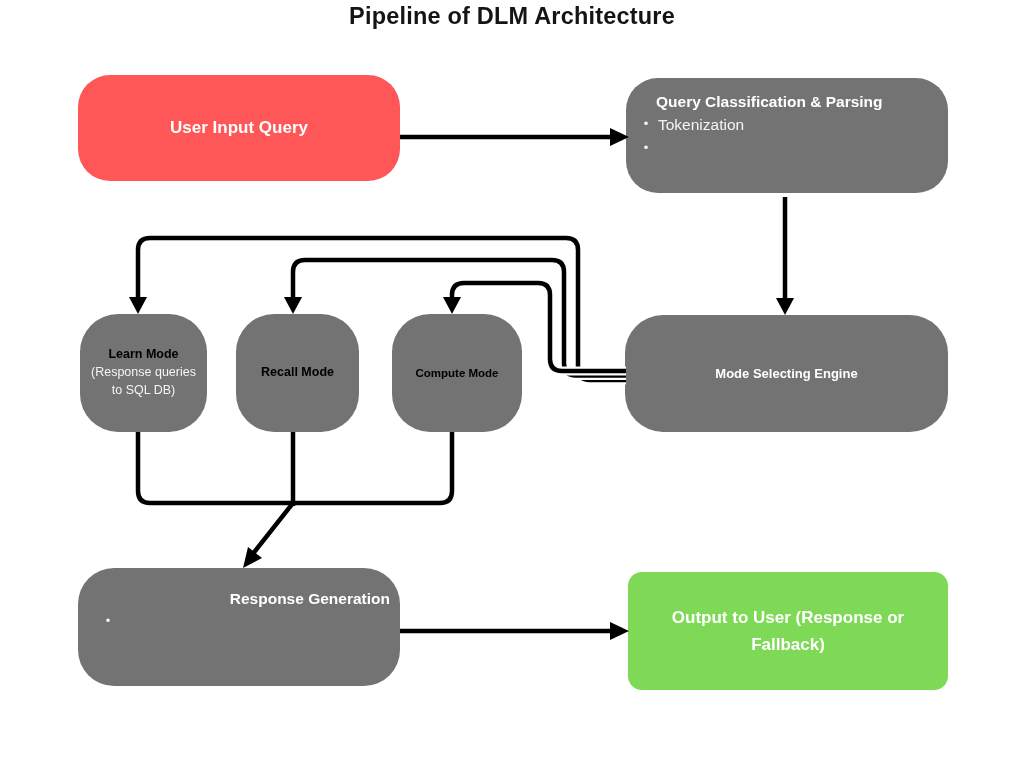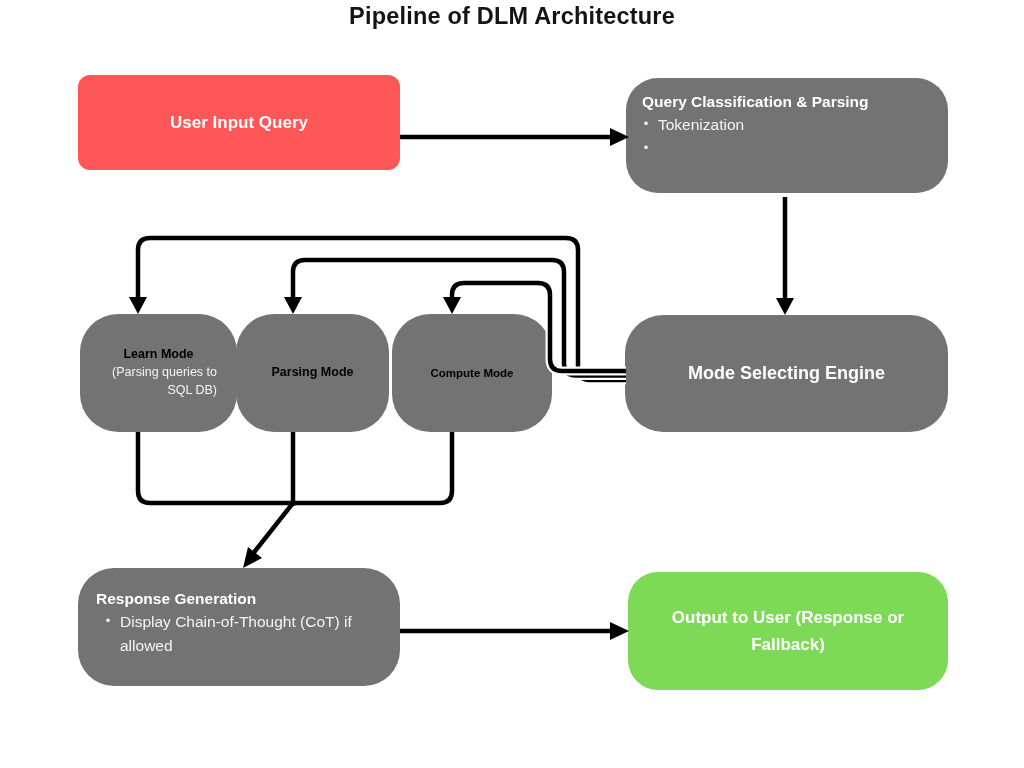--- a/index.html
+++ b/index.html
@@ -9,112 +9,111 @@
     font-family:"Liberation Sans","DejaVu Sans",sans-serif;
   }
   .title{
     position:absolute;top:3px;left:0;width:1024px;text-align:center;
     font-size:23.5px;font-weight:700;color:#141414;letter-spacing:.2px;
   }
   .node{position:absolute;box-sizing:border-box;color:#ffffff;}
   .flex-center{display:flex;align-items:center;justify-content:center;text-align:center;}
 
   #user-input{
-    left:78px;top:75px;width:322px;height:95px;border-radius:12px;
+    left:78px;top:75px;width:322px;height:106px;border-radius:32px;
     background:var(--color-node_red,#FF5757);
     font-weight:700;font-size:17px;
   }
   #query-classification{
     left:626px;top:78px;width:322px;height:115px;border-radius:32px;
     background:var(--color-node_gray,#737373);
     padding:13px 14px 0 8px;
   }
   .box-heading{font-weight:700;font-size:15.5px;line-height:1.45;margin:0;}
   .bullet-row{display:flex;align-items:flex-start;font-size:15.5px;line-height:1.5;font-weight:400;color:#f6f4f1;}
   .bullet-dot{width:24px;flex:none;text-align:center;font-size:13px;line-height:1.75;}
-  .bullet-text{flex:0 1 auto;}
+  .bullet-text{flex:0 1 auto;text-align:right;}
   #query-classification .bullet-text{max-width:218px;}
 
   #mode-selecting{
     left:625px;top:315px;width:323px;height:117px;border-radius:38px;
     background:var(--color-node_gray,#737373);
-    font-weight:700;font-size:18px;
+    font-weight:700;font-size:13px;
   }
   .mode-box{
     position:absolute;top:314px;height:118px;border-radius:38px;
     background:var(--color-node_gray,#737373);
     display:flex;flex-direction:column;align-items:center;justify-content:center;
-    text-align:right;font-size:12.5px;line-height:1.42;padding:0 20px;
+    text-align:center;font-size:12.5px;line-height:1.42;padding:0 5px;
   }
   .mode-title{font-weight:700;}
   .mode-sub{font-weight:400;color:#f6f4f1;}
   #learn-mode{left:80px;width:117px;}
   #recall-mode{left:236px;width:113px;}
   #compute-mode{left:392px;width:120px;font-size:11.5px;line-height:1.4;gap:14px;}
 
   #response-generation{
     left:78px;top:568px;width:322px;height:118px;border-radius:36px;
     background:var(--color-node_gray,#737373);
     padding:20px 10px 0 9px;
   }
   #response-generation .bullet-text{max-width:276px;}
 
   #output{
-    left:628px;top:572px;width:320px;height:118px;border-radius:30px;
+    left:628px;top:572px;width:320px;height:118px;border-radius:14px;
     background:var(--color-node_green,#7ED957);
     font-weight:700;font-size:17px;line-height:1.6;padding:0 32px;
   }
 
   #arrows{position:absolute;left:0;top:0;width:1024px;height:768px;pointer-events:none;}
   .arrow-line{fill:none;stroke:var(--color-arrow,#000);stroke-width:4.5;}
   .arrow-casing{fill:none;stroke:#ffffff;stroke-width:9;}
   .arrow-head{fill:var(--color-arrow,#000);stroke:none;}
 </style>
 </head>
 <body>
 
 <div class="title">Pipeline of DLM Architecture</div>
 
 <div class="node flex-center" id="user-input">
   <span>User Input Query</span>
 </div>
 
 <div class="node" id="query-classification">
-  <div class="box-heading" style="padding-left:8px;">Query Classification &amp; Parsing</div>
+  <div class="box-heading" style="padding-left:8px;margin-left:14px;">Query Classification &amp; Parsing</div>
   <div class="bullet-row">
     <span class="bullet-dot">•</span>
     <span class="bullet-text">Tokenization</span>
   </div>
   <div class="bullet-row">
     <span class="bullet-dot">•</span>
   </div>
 </div>
 
 <div class="node flex-center" id="mode-selecting">
   <span>Mode Selecting Engine</span>
 </div>
 
 <div class="mode-box" id="learn-mode">
   <div class="mode-title">Learn Mode</div>
-  <div class="mode-sub">(Parsing queries to SQL DB)</div>
+  <div class="mode-sub">(Response queries to SQL DB)</div>
 </div>
 
 <div class="mode-box" id="recall-mode">
-  <div class="mode-title">Parsing Mode</div>
+  <div class="mode-title">Recall Mode</div>
 </div>
 
 <div class="mode-box" id="compute-mode">
   <div class="mode-title">Compute Mode</div>
 </div>
 
 <div class="node" id="response-generation">
-  <div class="box-heading" style="padding-left:9px;">Response Generation</div>
+  <div class="box-heading" style="padding-left:9px;text-align:right;">Response Generation</div>
   <div class="bullet-row" style="padding-left:9px;">
     <span class="bullet-dot">•</span>
-    <span class="bullet-text">Display Chain-of-Thought (CoT) if allowed</span>
   </div>
 </div>
 
 <div class="node flex-center" id="output">
   <span>Output to User (Response or Fallback)</span>
 </div>
 
 <svg id="arrows" viewBox="0 0 1024 768" xmlns="http://www.w3.org/2000/svg">
 
   <g>

